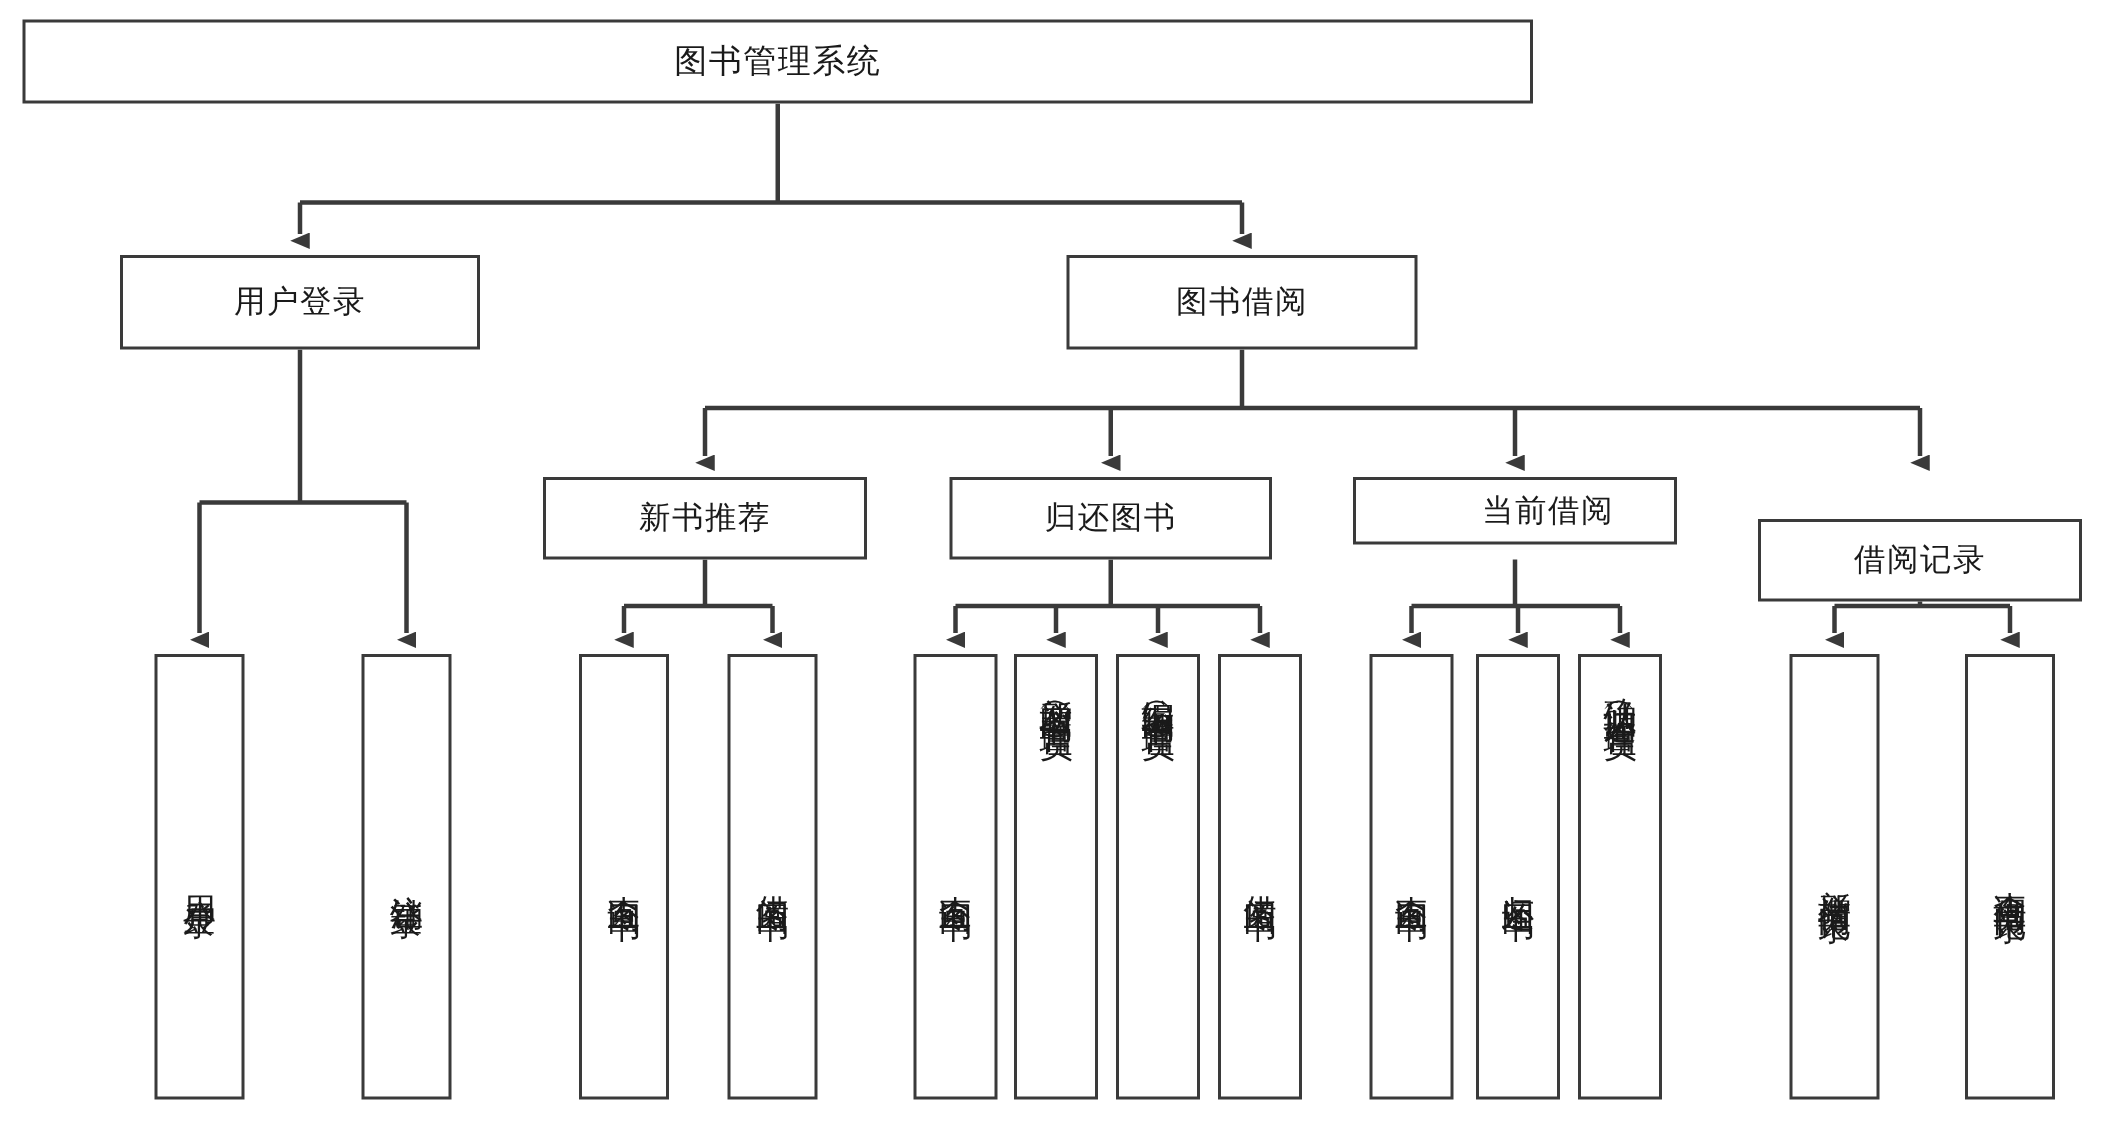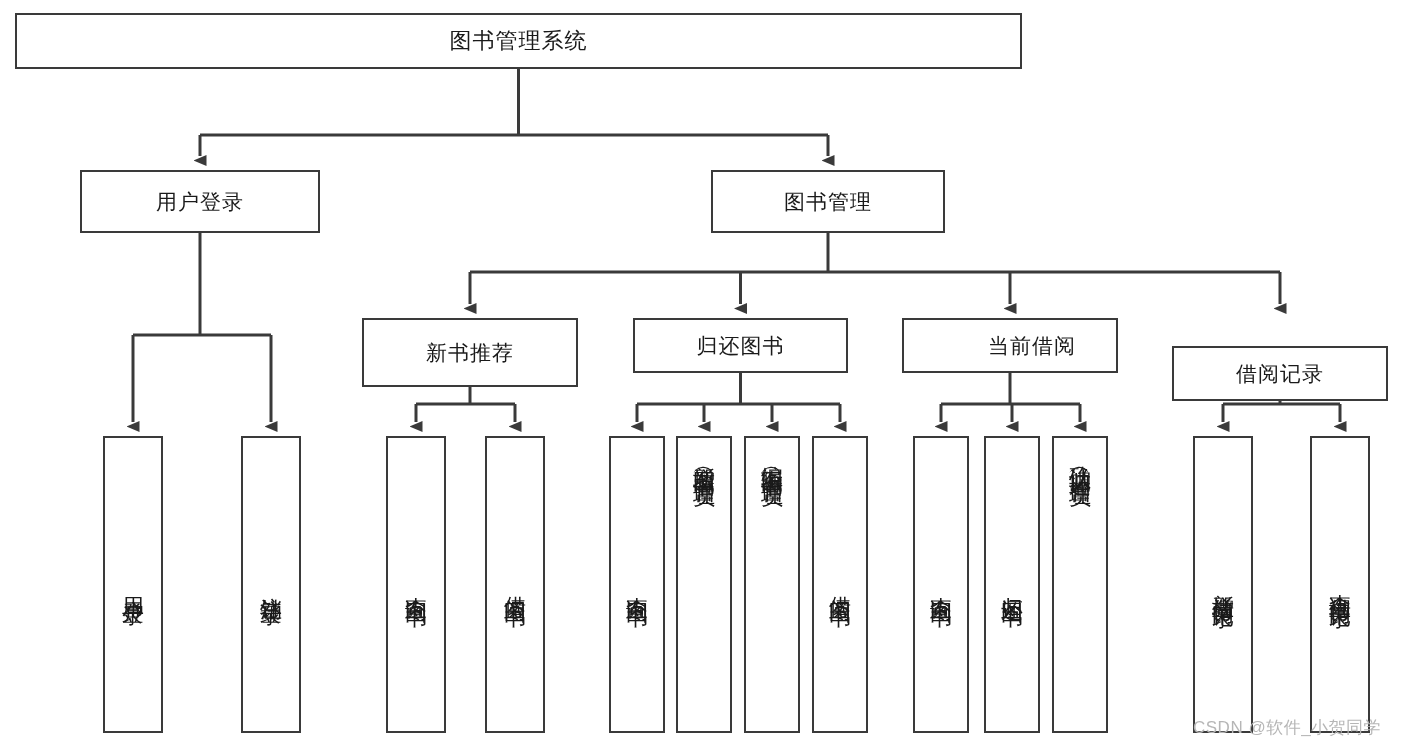--- a/index.html
+++ b/index.html
@@ -123,29 +123,29 @@
   </svg>
 
   <div id="nodes">
       <div class="node root horiz" style="left: 15px; top: 13px; width: 1007px; height: 56px;">
         <span class="node-label">图书管理系统</span>
       </div>
       <div class="node lvl2 horiz" style="left: 80px; top: 170px; width: 240px; height: 63px;">
         <span class="node-label">用户登录</span>
       </div>
       <div class="node lvl2 horiz" style="left: 711px; top: 170px; width: 234px; height: 63px;">
-        <span class="node-label">图书管理</span>
+        <span class="node-label">图书借阅</span>
       </div>
-      <div class="node lvl3 horiz" style="left: 362px; top: 318px; width: 216px; height: 69px;">
+      <div class="node lvl3 horiz" style="left: 362px; top: 318px; width: 216px; height: 55px;">
         <span class="node-label">新书推荐</span>
       </div>
       <div class="node lvl3 horiz" style="left: 633px; top: 318px; width: 215px; height: 55px;">
         <span class="node-label">归还图书</span>
       </div>
-      <div class="node lvl3 horiz" style="left: 902px; top: 318px; width: 216px; height: 55px; padding-left: 44px;">
+      <div class="node lvl3 horiz" style="left: 902px; top: 318px; width: 216px; height: 45px; padding-left: 44px;">
         <span class="node-label">当前借阅</span>
       </div>
       <div class="node lvl3 horiz" style="left: 1172px; top: 318px; width: 216px; height: 55px; margin-top: 28px;">
         <span class="node-label">借阅记录</span>
       </div>
       <div class="node leaf vert centered" style="left: 103px; top: 436px; width: 60px; height: 297px;">
         <span class="node-label">用户登录</span>
       </div>
       <div class="node leaf vert centered" style="left: 241px; top: 436px; width: 60px; height: 297px;">
         <span class="node-label">注销登录</span>
@@ -178,15 +178,14 @@
         <span class="node-label">确认归还（管理员）</span>
       </div>
       <div class="node leaf vert centered" style="left: 1193px; top: 436px; width: 60px; height: 297px;">
         <span class="node-label">新增借阅记录</span>
       </div>
       <div class="node leaf vert centered" style="left: 1310px; top: 436px; width: 60px; height: 297px;">
         <span class="node-label">查询借阅记录</span>
       </div>
     </div>
 
-  <div class="watermark" style="left: 1193px; top: 716px;">CSDN @软件_小贺同学</div>
 
 </div>
 
 </body></html>

